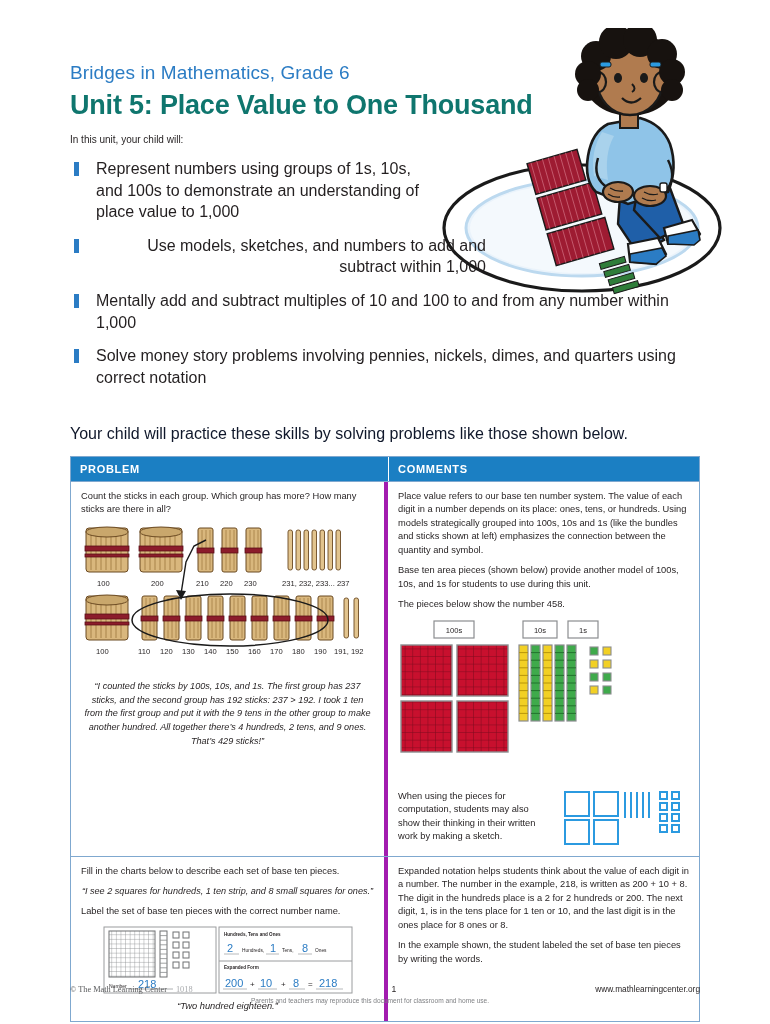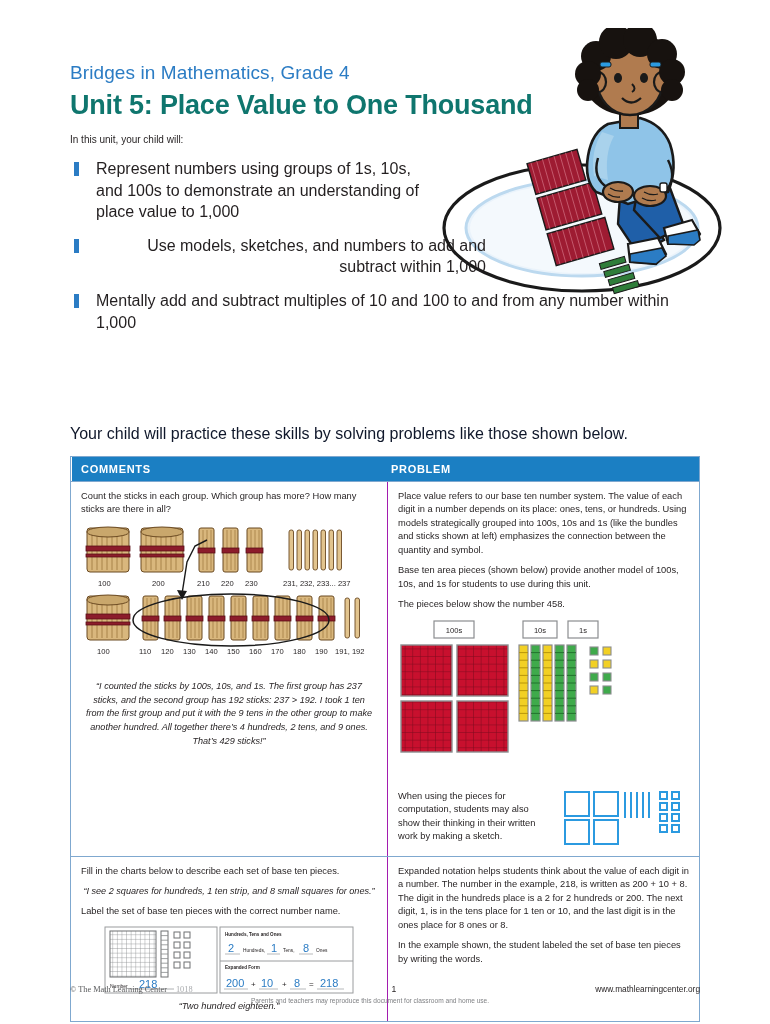--- a/index.html
+++ b/index.html
@@ -38,21 +38,21 @@
   .thead{display:flex;background:#1b7fc3;color:#fff;}
   .thead .th{
     font-size:11px;font-weight:bold;letter-spacing:.7px;padding:6px 9px 6px 9px;
     box-sizing:border-box;
   }
   .th.c1{width:317px;}
   .th.c2{width:311px;border-left:1px solid #ffffff;}
   .trow{display:flex;border-top:1px solid #7fa8cf;}
   .trow:first-of-type{border-top:none;}
   .cell{box-sizing:border-box;padding:8px 10px 10px 10px;}
-  .cell.c1{width:317px;border-right:1px solid #a21caf;}
+  .cell.c1{width:317px;border-right:4px solid #a21caf;}
   .cell.c2{width:311px;}
   .cell p{margin:0 0 7px 0;font-size:9.3px;line-height:1.45;color:#231f20;}
   .cell p:last-child{margin-bottom:0;}
   .quote{font-style:italic;text-align:center;font-size:9.1px;line-height:1.5;margin:8px 2px 2px 2px;}
 
   
   .sticksvg{display:block;margin:6px auto 0 auto;}
   .numrow{font-size:7.6px;color:#231f20;}
 
   
@@ -182,46 +182,50 @@
         <ellipse cx="212" cy="50" rx="4" ry="5" fill="#1a1a1a"></ellipse>
 
         <path d="M200 56 q5 5 0 8" fill="none" stroke="#1a1a1a" stroke-width="2"></path>
 
         <path d="M190 70 q9 9 19 0" fill="none" stroke="#1a1a1a" stroke-width="2.2"></path>
       </g>
     </svg>
   </div>
 
   <div class="hdr">
-    <div class="kicker">Bridges in Mathematics, Grade 4</div>
+    <div class="kicker">Bridges in Mathematics, Grade 6</div>
     <div class="title">Unit 5: Place Value to One Thousand</div>
     <div class="lead">In this unit, your child will:</div>
     <ul class="goals">
       <li style="width:330px;">
         <span class="bsq"></span>
         <span>Represent numbers using groups of 1s, 10s, and 100s to demonstrate an understanding of place value to 1,000</span>
       </li>
       <li style="width:390px;text-align:right;">
         <span class="bsq"></span>
         <span>Use models, sketches, and numbers to add and subtract  within 1,000</span>
       </li>
       <li style="width:580px;">
         <span class="bsq"></span>
         <span>Mentally add and subtract multiples of 10 and 100 to and from any number within 1,000</span>
       </li>
+      <li style="width:580px;">
+        <span class="bsq"></span>
+        <span>Solve money story problems involving pennies, nickels, dimes, and quarters using correct notation</span>
+      </li>
     </ul>
   </div>
 
   <div class="practice">Your child will practice these skills by solving problems like those shown below.</div>
 
   <div class="tbl">
 
     <div class="thead">
+      <div class="th c1">PROBLEM</div>
       <div class="th c2">COMMENTS</div>
-      <div class="th c1">PROBLEM</div>
     </div>
 
     <div class="trow">
 
       <div class="cell c1">
         <p>Count the sticks in each group. Which group has more? How many sticks are there in all?</p>
 
         <svg class="sticksvg" width="292" height="148" viewBox="0 0 292 148" xmlns="http://www.w3.org/2000/svg">
           <defs>
             <g id="bundle100">

